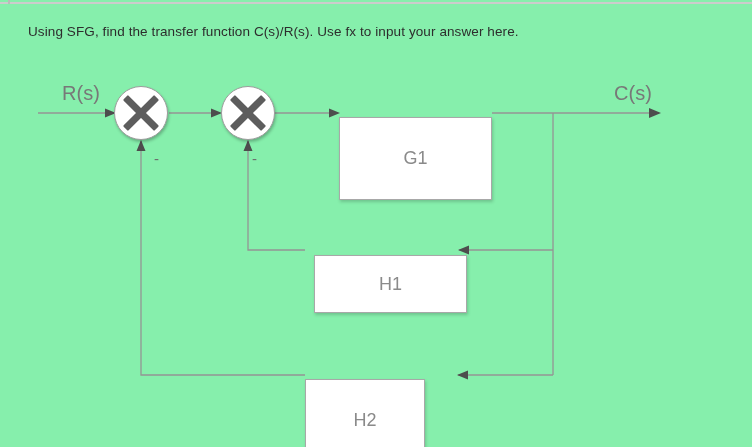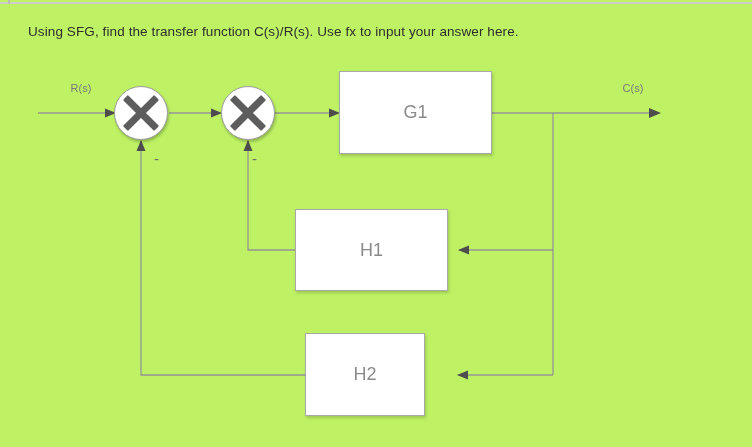--- a/index.html
+++ b/index.html
@@ -1,20 +1,20 @@
 <!DOCTYPE html>
 <html><head>
 <meta charset="utf-8">
 <style>
   html, body { margin: 0; padding: 0; background: #ffffff; }
   .page {
     position: relative;
     width: 752px;
     height: 447px;
-    background: #bef264;
+    background: #86efac;
     overflow: hidden;
     font-family: "Liberation Sans", sans-serif;
   }
   .top-border {
     position: absolute;
     left: 0; top: 2px;
     width: 752px; height: 2px;
     background: #cccccc;
   }
   .top-tick {
@@ -38,23 +38,24 @@
     position: absolute;
     background: #ffffff;
     border: 1px solid #a8a8a8;
     box-shadow: 1px 2px 3px rgba(0,0,0,0.18);
     display: flex;
     align-items: center;
     justify-content: center;
     font-size: 18px;
     color: #8a8a8a;
     box-sizing: border-box;
+    margin-top: 46px;
   }
   .block-g1 { left: 339px; top: 71px;  width: 153px; height: 83px; }
-  .block-h1 { left: 295px; top: 209px; width: 153px; height: 82px; }
+  .block-h1 { left: 314px; top: 209px; width: 153px; height: 58px; }
   .block-h2 { left: 305px; top: 333px; width: 120px; height: 83px; }
 
   .sum {
     position: absolute;
     width: 54px; height: 54px;
     background: #ffffff;
     border: 1px solid #9c9c9c;
     border-radius: 50%;
     box-shadow: 1px 2px 3px rgba(0,0,0,0.25);
     box-sizing: border-box;
@@ -68,21 +69,21 @@
     background: #5d5d5d;
     border-radius: 1px;
   }
   .xbar.a { transform: translate(-50%,-50%) rotate(45deg); }
   .xbar.b { transform: translate(-50%,-50%) rotate(-45deg); }
 
   .signal-label {
     position: absolute;
     width: 46px;
     text-align: center;
-    font-size: 11px;
+    font-size: 20px;
     color: #787878;
   }
   .label-rs { left: 58px;  top: 82px; }
   .label-cs { left: 610px; top: 82px; text-align: center; }
 
   .minus-sign {
     position: absolute;
     font-size: 15px;
     color: #6e6e6e;
     line-height: 1;

